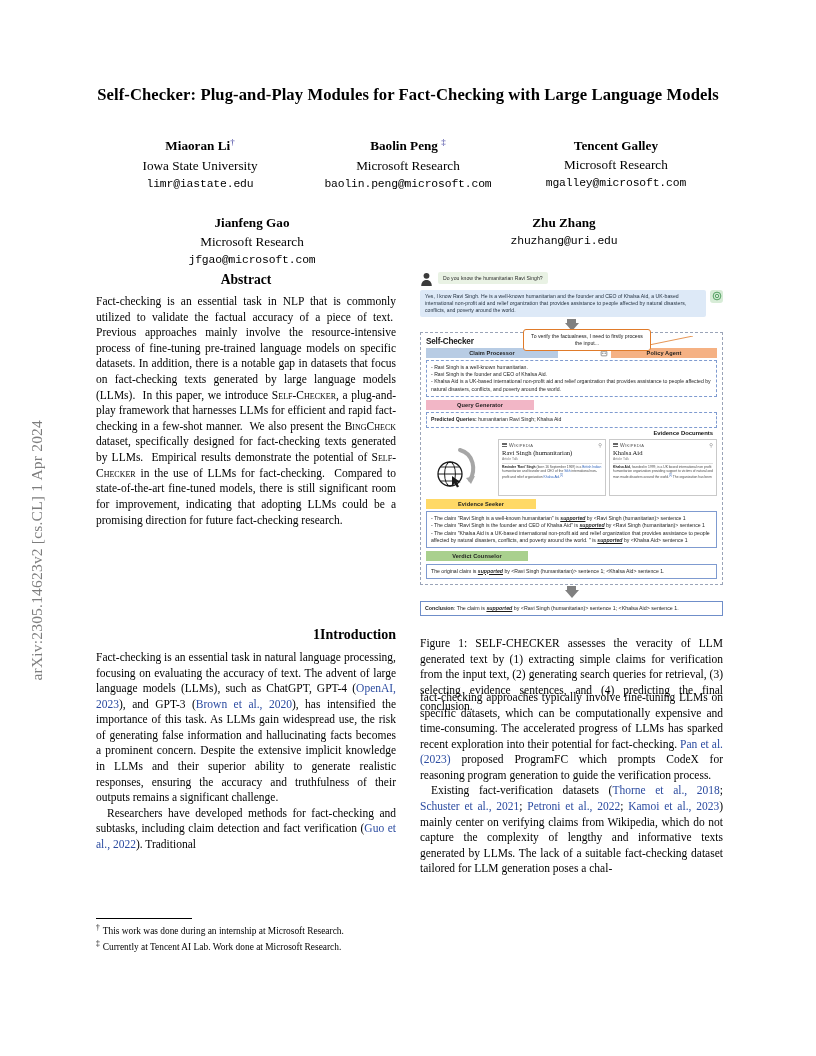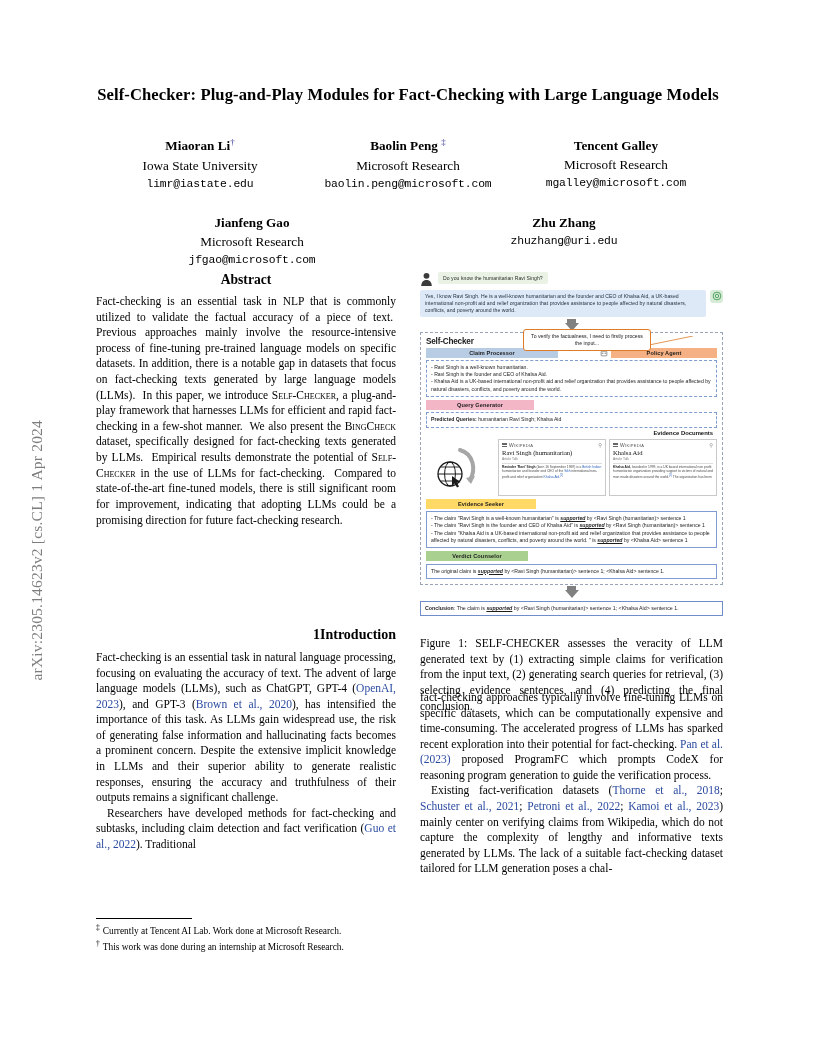--- a/index.html
+++ b/index.html
@@ -249,22 +249,22 @@
       hallucinating facts becomes a prominent concern. Despite the extensive implicit knowledge in LLMs and their superior
       ability to generate realistic responses, ensuring the accuracy and truthfulness of their outputs remains a significant
       challenge.</p>
     <p class="body">Researchers have developed methods for
       fact-checking and subtasks, including claim detection and fact verification (<span class="cite">Guo et al., 2022</span>).
       Traditional</p>
   </div>
 
   <div id="footnotes">
     <div id="fn-rule"></div>
+    <p class="fn"><span class="mark">†</span><span>This work was done during an internship at Microsoft Research.</span></p>
     <p class="fn"><span class="mark">‡</span><span>Currently at Tencent AI Lab. Work done at Microsoft Research.</span></p>
-    <p class="fn"><span class="mark">†</span><span>This work was done during an internship at Microsoft Research.</span></p>
   </div>
 
   <div id="figure">
 
     <div class="fig-userline">
       <svg class="person-icon" viewBox="0 0 16 18">
         <circle cx="8" cy="4.5" r="3.6" fill="#3b3b3b"></circle>
         <path d="M1.5 17 C1.5 11.5 5 9.6 8 9.6 C11 9.6 14.5 11.5 14.5 17 Z" fill="#3b3b3b"></path>
       </svg>
       <div class="bubble-user">Do you know the humanitarian Ravi Singh?</div>

